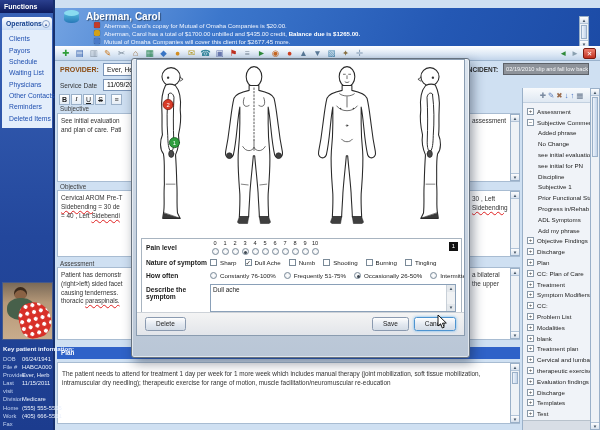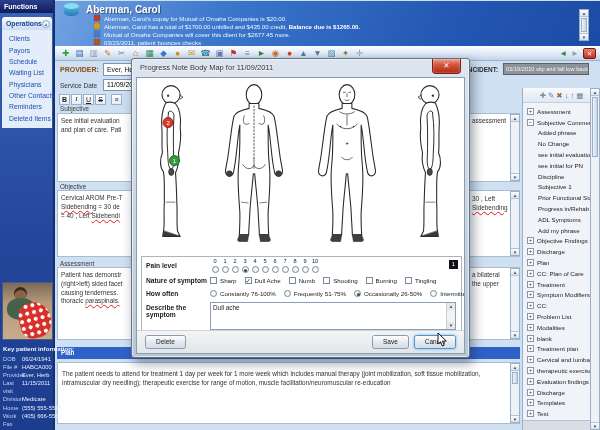--- a/index.html
+++ b/index.html
@@ -27,21 +27,21 @@
 .photo .dotty{position:absolute;right:1px;bottom:1px;width:32px;height:36px;border-radius:45% 55% 50% 40%;
  background:radial-gradient(circle at 3px 3px,#fff 0 1.6px,transparent 2.2px) 0 0/7px 7px #d83028;
  transform:rotate(-14deg);}
 .ki-header{position:absolute;left:3px;top:345px;font-size:6.2px;font-weight:bold;color:#f2f6ff;white-space:nowrap;}
 .ki-fields{position:absolute;left:3px;top:355px;width:51px;}
 .ki-row{display:flex;font-size:5.8px;line-height:8.1px;color:#eaf0fc;}
 .ki-label{width:19px;color:#c2d2f0;flex:none;}
 .ki-value{flex:1;white-space:nowrap;}
 
 
-.banner{position:absolute;left:55px;top:1px;width:545px;height:46px;
+.banner{position:absolute;left:55px;top:8px;width:545px;height:46px;
  background:linear-gradient(115deg,#73a3e2 0%,#3c77cc 30%,#2458b4 70%,#1c4ba6);}
 .db-icon{position:absolute;left:9px;top:4px;width:15px;height:11px;border-radius:7px/3.5px;
  background:linear-gradient(180deg,#57c0e0,#2878b8);}
 .db-icon::before{content:'';position:absolute;left:0;top:-2px;width:15px;height:6px;border-radius:50%;
  background:#8adcf0;}
 .pt-name{position:absolute;left:31px;top:3px;font-size:10px;font-weight:bold;color:#fff;
  text-shadow:1px 1px 1px rgba(0,0,0,.45);}
 .alerts{position:absolute;left:39px;top:13.5px;}
 .alert-row{display:flex;align-items:center;height:7.9px;}
 .alert-icon{width:6px;height:6px;margin-right:4px;border-radius:1.5px;flex:none;
@@ -502,21 +502,20 @@
     <div class="rp-footer"></div>
   </div>
   <div class="mini-vscroll" style="left:590px;top:88px;height:342px;z-index:2;">
     <span class="sc-btn sc-up">▲</span>
     <span class="sc-thumb" style="height:60px;"></span>
     <span class="sc-fill"></span>
     <span class="sc-btn sc-dn">▼</span>
   </div>
 
   <div class="dialog">
-    <div class="dlg-title">Progress Note Body Map for 11/09/2011</div>
     <div class="dlg-close">✕</div>
     <div class="dlg-client">
 
       <div class="figures">
 
         <div class="fig fig-side">
           <svg viewBox="0 0 44 172" fill="none" stroke="#2a2a2a" stroke-width="1.1" stroke-linejoin="round" stroke-linecap="round">
             <circle cx="20" cy="12" r="9.3" fill="#fff"></circle>
             <circle cx="17" cy="13" r="1.2" fill="#333" stroke="none"></circle>
             <path d="M29,12.5 L32.3,14.6 L29.2,16.6" stroke-width="0.8"></path>

